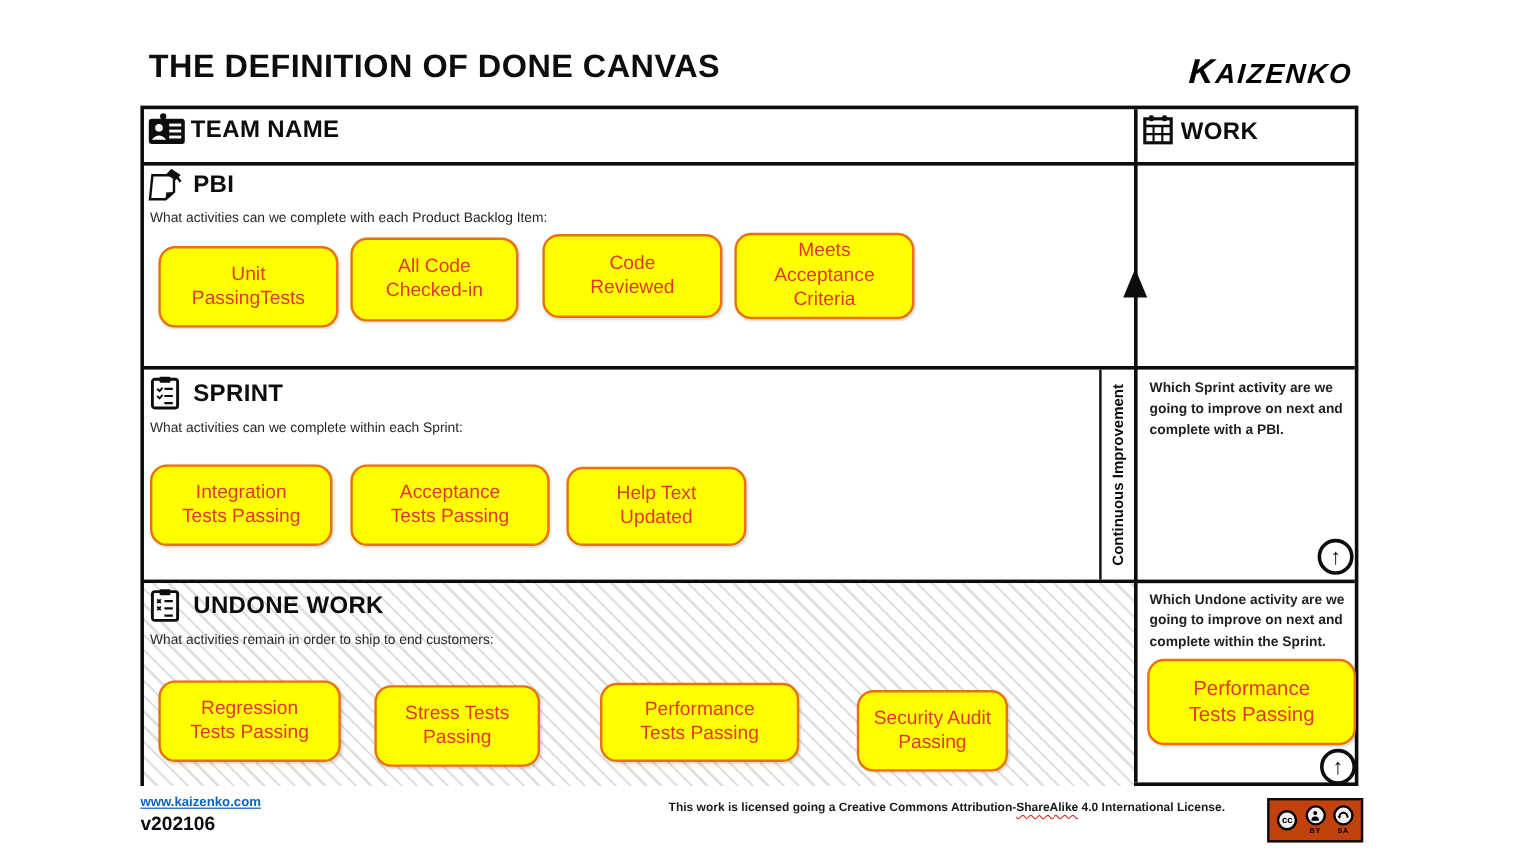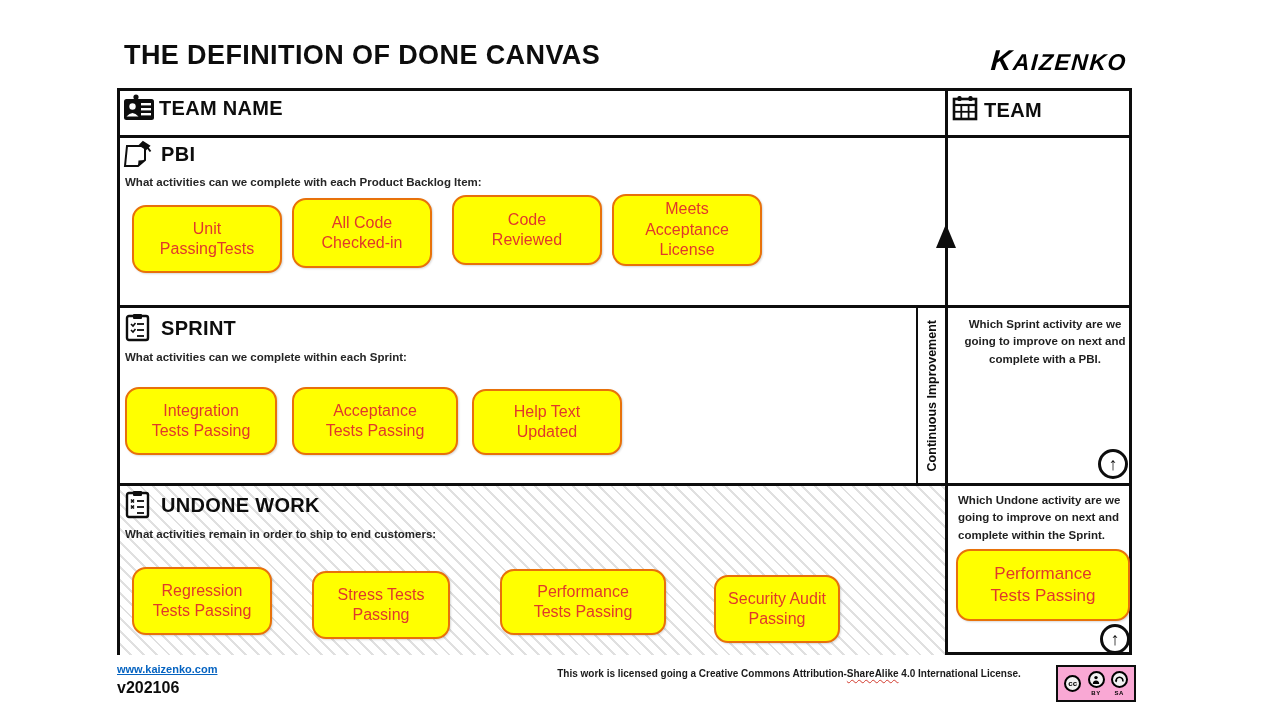--- a/index.html
+++ b/index.html
@@ -14,21 +14,21 @@
   .brand-logo::first-letter { font-size:1.25em; }
 
   
   .canvas { left:117px; top:88px; width:1015px; height:567px; border:3px solid #0d0d0d; background:#fff; }
   .canvas .inner { position:absolute; inset:0; }
 
   .hline { position:absolute; left:0; width:100%; height:3px; background:#0d0d0d; }
   .vdivider { position:absolute; top:0; bottom:0; left:825px; width:3px; background:#0d0d0d; }
 
   .cell-label { font-size:20px; font-weight:800; letter-spacing:.3px; color:#0d0d0d; }
-  .prompt { font-size:11.5px; font-weight:700; color:#262626; }
+  .prompt { font-size:11.5px; font-weight:400; color:#262626; }
 
   
   .note { position:absolute; background:#FFFF00; border:2px solid #E8710A; border-radius:14px;
           display:flex; align-items:center; justify-content:center; text-align:center;
           white-space:pre-line; color:#E0392B; font-size:16px; line-height:1.28;
           box-shadow:1px 1px 2px rgba(0,0,0,.15); }
 
   
   .hatch { position:absolute; left:0; top:395px; width:825px; height:169px;
            background:repeating-linear-gradient(45deg,#ffffff 0 7px,#e0e0e0 7px 9px); }
@@ -47,21 +47,21 @@
   .circle-arrow { position:absolute; width:30px; height:30px; border:3px solid #0d0d0d; border-radius:50%;
                   display:flex; align-items:center; justify-content:center; font-size:18px; font-weight:800; color:#0d0d0d; background:#fff; }
 
   
   .site-link { left:117px; top:663px; font-size:11px; font-weight:700; color:#0563C1; text-decoration:underline; cursor:pointer; }
   .version { left:117px; top:679px; font-size:16px; font-weight:700; color:#0d0d0d; }
   .license { left:525px; top:666px; width:528px; text-align:center; font-size:10px; font-weight:600; color:#1a1a1a; line-height:1.6; }
   .license a, .license .lnk { color:#0563C1; text-decoration:underline; cursor:pointer; }
   .squiggle { text-decoration:underline wavy #d23b2e 1px; text-underline-offset:2px; }
 
-  .cc-badge { left:1056px; top:665px; width:80px; height:37px; background:#f9a8d4; border:2px solid #0d0d0d;
+  .cc-badge { left:1056px; top:665px; width:80px; height:37px; background:#c2410c; border:2px solid #0d0d0d;
               display:flex; align-items:center; justify-content:space-evenly; cursor:pointer; }
   .cc-item { display:flex; flex-direction:column; align-items:center; line-height:1; }
   .cc-circle { width:17px; height:17px; border:2px solid #000; border-radius:50%; background:#f2f2f2;
                display:flex; align-items:center; justify-content:center; font-size:8px; font-weight:800; color:#000; }
   .cc-sub { font-size:6px; font-weight:800; color:#000; margin-top:2px; letter-spacing:.5px; }
 
   .icon svg { display:block; }
 </style>
 </head>
 <body>
@@ -94,41 +94,41 @@
       <svg width="26" height="26" viewBox="0 0 26 26">
         <rect x="5.5" y="1" width="4" height="5" rx="1.5" fill="#0d0d0d"></rect>
         <rect x="16.5" y="1" width="4" height="5" rx="1.5" fill="#0d0d0d"></rect>
         <rect x="2" y="4" width="22" height="20" fill="none" stroke="#0d0d0d" stroke-width="2.6"></rect>
         <line x1="2" y1="10" x2="24" y2="10" stroke="#0d0d0d" stroke-width="2.2"></line>
         <line x1="9.3" y1="10" x2="9.3" y2="24" stroke="#0d0d0d" stroke-width="1.8"></line>
         <line x1="16.6" y1="10" x2="16.6" y2="24" stroke="#0d0d0d" stroke-width="1.8"></line>
         <line x1="2" y1="16.8" x2="24" y2="16.8" stroke="#0d0d0d" stroke-width="1.8"></line>
       </svg>
     </span>
-    <div class="abs cell-label" style="left:864px; top:8px;">TEAM</div>
+    <div class="abs cell-label" style="left:864px; top:8px;">WORK</div>
 
     <span class="abs icon" style="left:3px; top:49px;">
       <svg width="30" height="28" viewBox="0 0 30 28">
         <path d="M4 6 L22 6 L22 20 L15 26 L2 26 L4 6 Z" fill="none" stroke="#0d0d0d" stroke-width="2"></path>
         <path d="M15 26 L15.5 20.5 L22 20 Z" fill="#0d0d0d"></path>
         <path d="M20 2 l6 4 -3 3 -6 -4 z M24.5 7.5 l3 4" stroke="#0d0d0d" stroke-width="2" fill="#0d0d0d"></path>
       </svg>
     </span>
     <div class="abs cell-label" style="left:41px; top:52px;">PBI</div>
     <div class="abs prompt" style="left:5px; top:85px;">What activities can we complete with each Product Backlog Item:</div>
 
     <div class="note" style="left:12px;  top:114px; width:150px; height:68px;">Unit
 PassingTests</div>
     <div class="note" style="left:172px; top:107px; width:140px; height:70px;">All Code
 Checked-in</div>
     <div class="note" style="left:332px; top:104px; width:150px; height:70px;">Code
 Reviewed</div>
     <div class="note" style="left:492px; top:103px; width:150px; height:72px;">Meets
 Acceptance
-License</div>
+Criteria</div>
 
     <span class="abs icon" style="left:5px; top:222px;">
       <svg width="25" height="29" viewBox="0 0 25 29">
         <rect x="2" y="3" width="21" height="24" rx="2" fill="none" stroke="#0d0d0d" stroke-width="2.4"></rect>
         <rect x="8" y="1" width="9" height="5" rx="1" fill="#0d0d0d"></rect>
         <path d="M6 11 l2 2 2.5-3" stroke="#0d0d0d" stroke-width="1.6" fill="none"></path>
         <line x1="12" y1="11" x2="19" y2="11" stroke="#0d0d0d" stroke-width="1.8"></line>
         <path d="M6 17 l2 2 2.5-3" stroke="#0d0d0d" stroke-width="1.6" fill="none"></path>
         <line x1="12" y1="17" x2="19" y2="17" stroke="#0d0d0d" stroke-width="1.8"></line>
         <line x1="12" y1="23" x2="19" y2="23" stroke="#0d0d0d" stroke-width="1.8"></line>
@@ -152,35 +152,35 @@
         <path d="M6 9.5 l3 3 m0 -3 l-3 3" stroke="#0d0d0d" stroke-width="1.5"></path>
         <line x1="12" y1="11" x2="19" y2="11" stroke="#0d0d0d" stroke-width="1.8"></line>
         <path d="M6 15.5 l3 3 m0 -3 l-3 3" stroke="#0d0d0d" stroke-width="1.5"></path>
         <line x1="12" y1="17" x2="19" y2="17" stroke="#0d0d0d" stroke-width="1.8"></line>
         <line x1="12" y1="23" x2="19" y2="23" stroke="#0d0d0d" stroke-width="1.8"></line>
       </svg>
     </span>
     <div class="abs cell-label" style="left:41px; top:403px;">UNDONE WORK</div>
     <div class="abs prompt" style="left:5px; top:437px;">What activities remain in order to ship to end customers:</div>
 
-    <div class="note" style="left:12px;  top:476px; width:140px; height:68px;">Regression
+    <div class="note" style="left:12px;  top:476px; width:152px; height:68px;">Regression
 Tests Passing</div>
     <div class="note" style="left:192px; top:480px; width:138px; height:68px;">Stress Tests
 Passing</div>
     <div class="note" style="left:380px; top:478px; width:166px; height:66px;">Performance
 Tests Passing</div>
     <div class="note" style="left:594px; top:484px; width:126px; height:68px;">Security Audit
 Passing</div>
 
     <div class="ci-strip">
       <span class="ci-text">Continuous Improvement</span>
     </div>
     <div class="up-arrowhead"></div>
 
-    <div class="guidance" style="top:225px;text-align:center;">Which Sprint activity are we going to improve on next and complete with a PBI.</div>
+    <div class="guidance" style="top:225px;">Which Sprint activity are we going to improve on next and complete with a PBI.</div>
     <div class="guidance" style="top:401px;">Which Undone activity are we going to improve on next and complete within the Sprint.</div>
 
     <div class="circle-arrow" style="left:978px; top:358px;">↑</div>
     <div class="note" style="left:836px; top:458px; width:174px; height:72px; font-size:17px;">Performance
 Tests Passing</div>
     <div class="circle-arrow" style="left:980px; top:533px;">↑</div>
 
   </div>
 </div>
 

